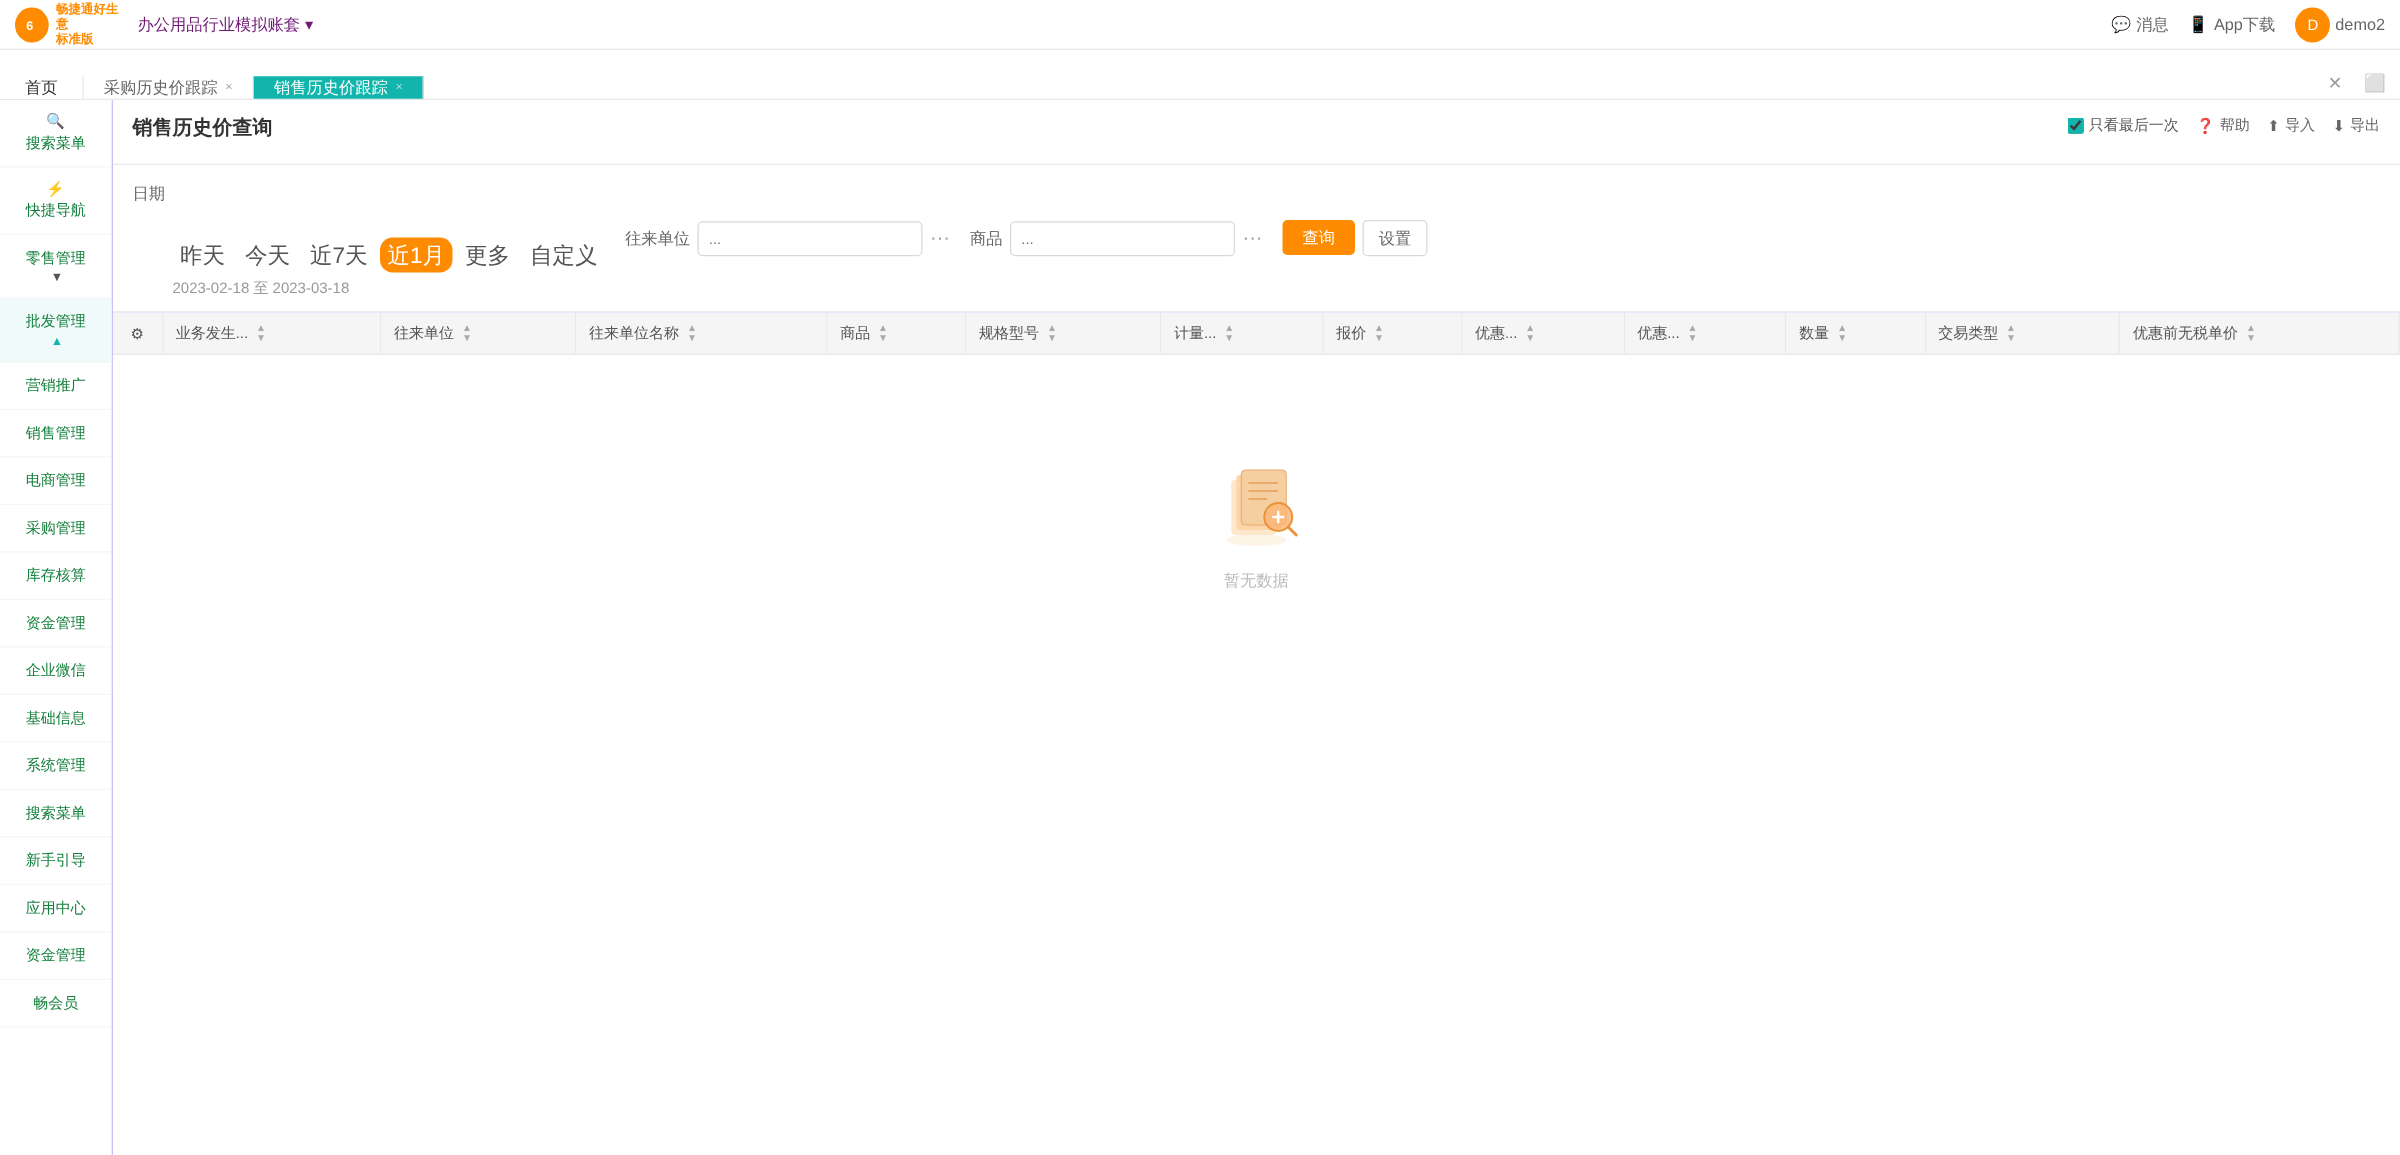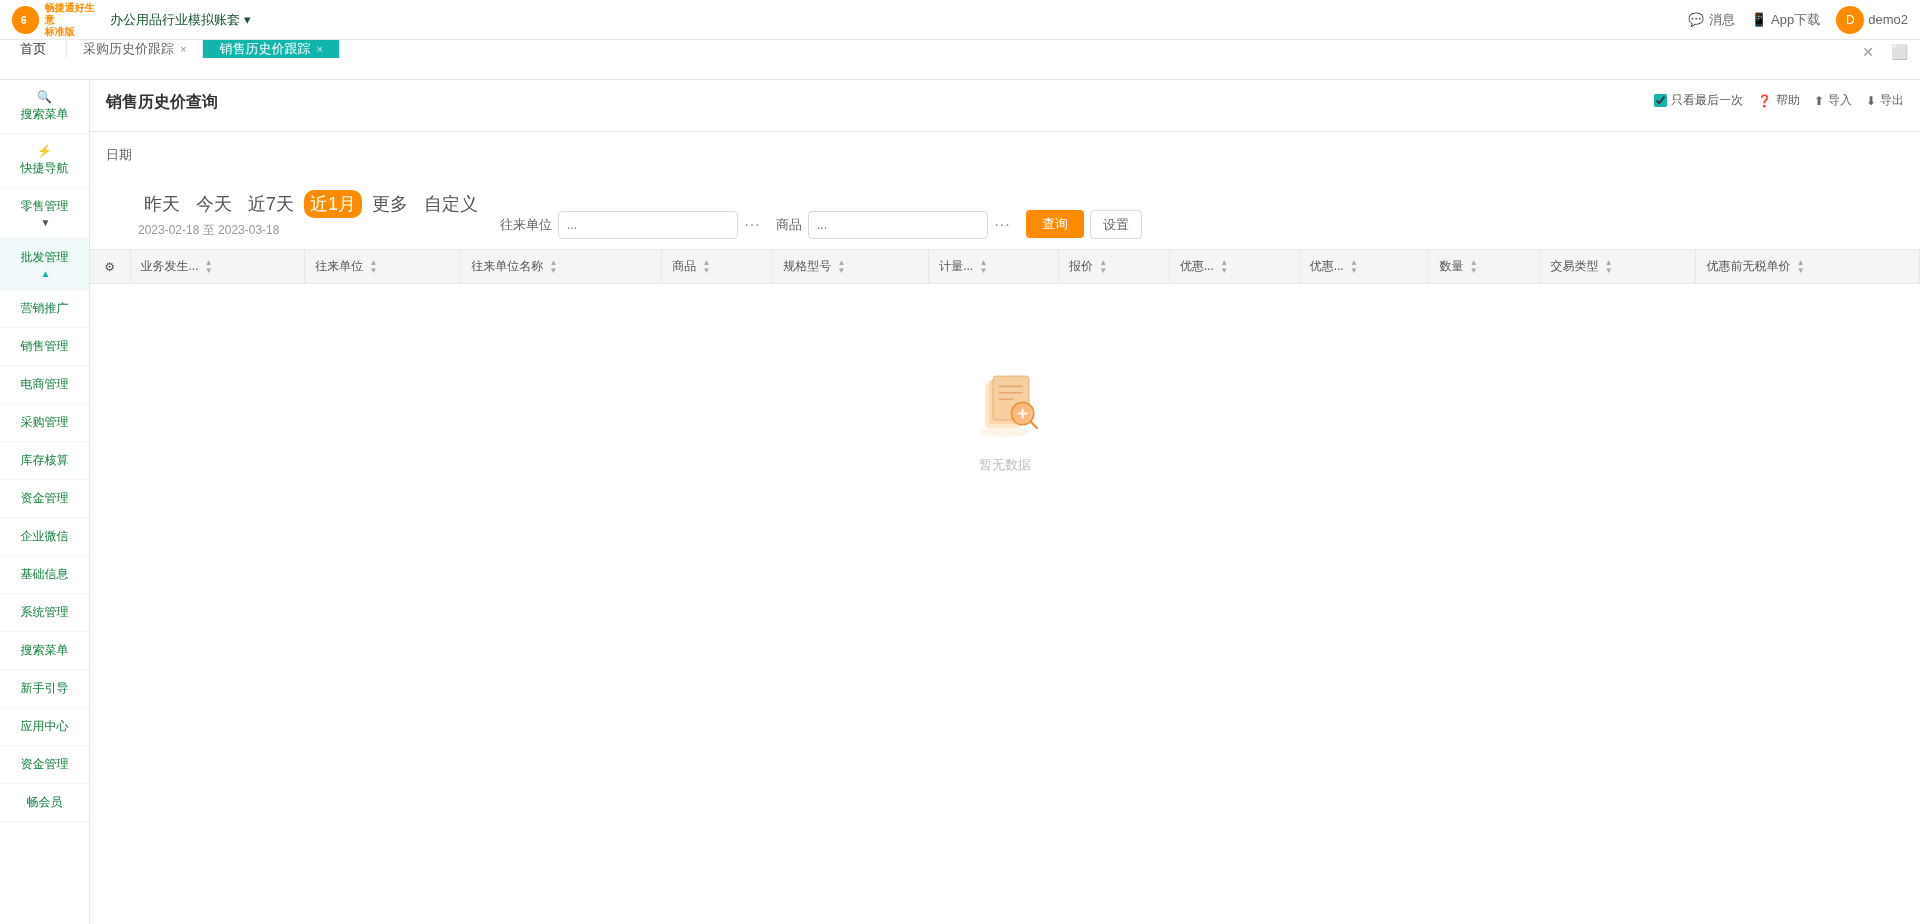--- a/index.html
+++ b/index.html
@@ -37,21 +37,21 @@
     .logo-text {
       font-size: 10px;
       color: #ff8c00;
       line-height: 1.2;
       font-weight: bold;
     }
     .breadcrumb-selector {
       display: flex;
       align-items: center;
       gap: 4px;
-      color: #14532d;
+      color: #701a75;
       font-size: 13px;
       cursor: pointer;
       padding: 4px 8px;
       border-radius: 4px;
     }
     .top-right {
       margin-left: auto;
       display: flex;
       align-items: center;
       gap: 16px;
@@ -75,23 +75,24 @@
       color: white;
       font-size: 12px;
     }
 
     
     .tab-bar {
       height: 40px;
       background: #fff;
       border-bottom: 1px solid #e8e8e8;
       display: flex;
-      align-items: flex-start;
+      align-items: flex-end;
       padding-left: 0;
       flex-shrink: 0;
+      font-family: Liberation Serif, serif;
     }
     .tab-item {
       display: flex;
       align-items: center;
       padding: 0 16px;
       font-size: 13px;
       cursor: pointer;
       border-right: 1px solid #e8e8e8;
       gap: 6px;
       white-space: nowrap;
@@ -195,21 +196,21 @@
       color: #666;
       cursor: pointer;
     }
 
     
     .filter-bar {
       padding: 10px 16px;
       background: #fff;
       border-bottom: 1px solid #e8e8e8;
       display: flex;
-      align-items: flex-end;
+      align-items: center;
       gap: 16px;
       flex-wrap: wrap;
     }
     .filter-group {
       display: flex;
       align-items: flex-start;
       gap: 6px;
     }
     .filter-label {
       font-size: 13px;

